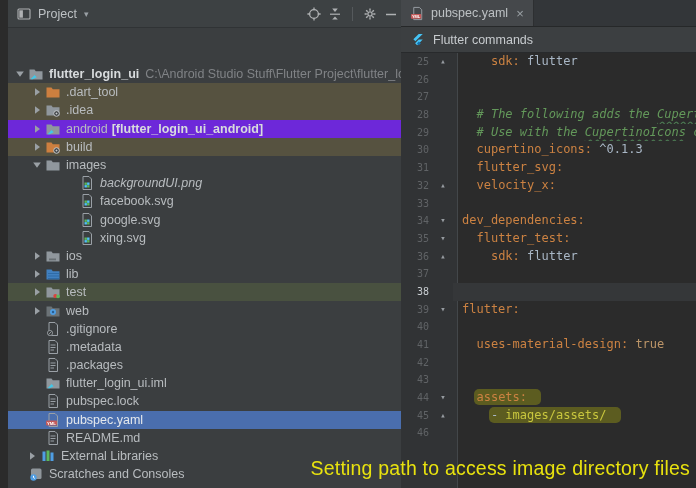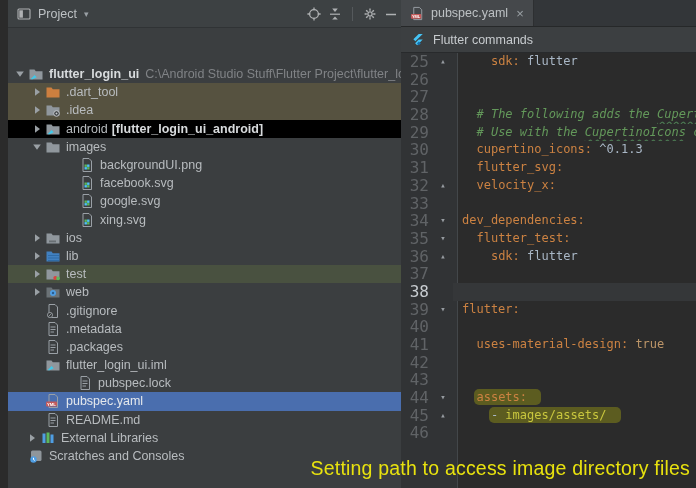--- a/index.html
+++ b/index.html
@@ -23,41 +23,41 @@
   .tree-row{height:18.2px;display:flex;align-items:center;font-size:12.5px;color:#b8bcbf;
             white-space:nowrap;overflow:hidden;}
   .tree-row .tree-arrow{width:16px;height:16px;flex:0 0 16px;}
   .tree-row .tree-arrow svg{width:16px;height:16px;display:block;}
   .tree-row .tree-ico{width:16px;height:16px;flex:0 0 16px;margin-right:5px;}
   .tree-row .tree-ico svg{width:16px;height:16px;display:block;}
   .tree-row .lbl.bold{font-weight:bold;color:#d8dbdd;}
   .tree-row .badge{font-weight:bold;color:#d8dbdd;margin-left:4px;}
   .tree-row .path{color:#808386;margin-left:6px;}
   .bg-excluded{background:#565240;}
-  .bg-hover{background:#000000;}
+  .bg-hover{background:#6d28d9;}
   .bg-test{background:#495140;}
   .bg-selected{background:var(--sel,#4a6eae);color:#e4e8ec;}
 
   
   .editor{position:absolute;left:401px;top:0;width:295px;height:488px;background:#2b2b2b;}
   .tabbar{height:26px;background:#333639;border-bottom:1px solid #262829;display:flex;}
   .tab{display:flex;align-items:center;gap:6px;padding:0 9px;background:#45484b;color:#bdc1c4;
        font-size:12.5px;border-right:1px solid #2d2f31;}
   .tab .ico svg{width:15px;height:15px;display:block;}
   .tab-close{color:#9aa0a5;font-size:13px;margin-left:2px;}
   .banner{height:25px;background:#3c3f41;border-bottom:1px solid #282a2c;display:flex;
           align-items:center;gap:8px;padding:0 10px;color:#c7cbce;font-size:12.5px;}
   .banner .ico svg{width:14px;height:14px;display:block;}
 
   .code{position:relative;height:436px;font-family:"DejaVu Sans Mono",monospace;font-size:12px;}
   .gutter-col{position:absolute;left:0;top:0;bottom:0;width:56px;background:#313335;
               border-right:1px solid #43474a;}
   .code-line{position:relative;display:flex;height:17.7px;line-height:17.7px;}
   .lnum{width:32px;flex:0 0 32px;text-align:right;padding-right:4px;color:#606366;
-        font-size:16px;box-sizing:border-box;}
+        font-size:10px;box-sizing:border-box;}
   .fold{width:20px;flex:0 0 20px;text-align:center;color:#969ba0;font-size:9px;line-height:17.7px;}
   .ltext{flex:1;white-space:pre;padding-left:9px;color:var(--plain,#a9b7c6);overflow:hidden;}
   .code-line.caret .ltext{background:#353739;}
   .code-line.caret .lnum{color:#c8cdd1;}
   .tok-key{color:var(--key,#cc8242);}
   .tok-plain{color:var(--plain,#a9b7c6);}
   .tok-bool{color:var(--bool,#bc9568);}
   .tok-strval{color:var(--strval,#c9c73e);}
   .tok-comment,.tok-comment-wavy{color:var(--comment,#63985a);font-style:italic;}
   .tok-comment-wavy{text-decoration:underline;text-decoration-style:wavy;
@@ -162,34 +162,49 @@
           </span>
           <span class="tree-ico">
             <svg viewBox="0 0 16 16">
               <path d="M1.5 13.5 V3.5 h5 l1.3 1.7 h6.7 v8.3 z" fill="#90979d"></path>
               <polygon points="2.5,13.2 6.6,9.1 8.7,11.2 4.6,13.2" fill="#41c8e8"></polygon>
             </svg>
           </span>
           <span class="lbl">android</span>
           <span class="badge">[flutter_login_ui_android]</span>
         </div>
+        <div class="tree-row bg-excluded" style="padding-left: 21px;">
+          <span class="tree-arrow">
+            <svg viewBox="0 0 16 16">
+              <path d="M6 4.2 L11 8 L6 11.8 z" fill="#9aa0a5"></path>
+            </svg>
+          </span>
+          <span class="tree-ico">
+            <svg viewBox="0 0 16 16">
+              <path d="M1.5 13.5 V3.5 h5 l1.3 1.7 h6.7 v8.3 z" fill="#cd7f3f"></path>
+              <circle cx="11.5" cy="11.5" r="2.8" fill="#3b3e40" stroke="#c7cbce" stroke-width="1"></circle>
+              <circle cx="11.5" cy="11.5" r="1" fill="#c7cbce"></circle>
+            </svg>
+          </span>
+          <span class="lbl">build</span>
+        </div>
         <div class="tree-row" style="padding-left: 21px;">
           <span class="tree-arrow">
             <svg viewBox="0 0 16 16">
               <path d="M4.2 5.5 L11.8 5.5 L8 10.8 z" fill="#9aa0a5"></path>
             </svg>
           </span>
           <span class="tree-ico">
             <svg viewBox="0 0 16 16">
               <path d="M1.5 13.5 V3.5 h5 l1.3 1.7 h6.7 v8.3 z" fill="#90979d"></path>
             </svg>
           </span>
           <span class="lbl">images</span>
         </div>
-        <div class="tree-row" style="padding-left: 55px;">
+        <div class="tree-row" style="padding-left: 55px; font-style: italic;">
           <span class="tree-arrow"></span>
           <span class="tree-ico">
             <svg viewBox="0 0 16 16">
               <path d="M4 1.5 h6 l2.5 2.5 v10.5 h-8.5 z" fill="none" stroke="#9aa0a6" stroke-width="1"></path>
               <rect x="5.5" y="7.5" width="2.4" height="2.4" fill="#5cb85c"></rect>
               <rect x="8.1" y="7.5" width="2.4" height="2.4" fill="#4fc3f7"></rect>
               <rect x="5.5" y="10.1" width="2.4" height="2.4" fill="#4fc3f7"></rect>
               <rect x="8.1" y="10.1" width="2.4" height="2.4" fill="#5cb85c"></rect>
             </svg>
           </span>
@@ -326,21 +341,21 @@
         <div class="tree-row" style="padding-left: 21px;">
           <span class="tree-arrow"></span>
           <span class="tree-ico">
             <svg viewBox="0 0 16 16">
               <path d="M1.5 13.5 V3.5 h5 l1.3 1.7 h6.7 v8.3 z" fill="#90979d"></path>
               <polygon points="2.5,13.2 6.6,9.1 8.7,11.2 4.6,13.2" fill="#41c8e8"></polygon>
             </svg>
           </span>
           <span class="lbl">flutter_login_ui.iml</span>
         </div>
-        <div class="tree-row" style="padding-left: 21px; margin-left: 32px;">
+        <div class="tree-row" style="padding-left: 21px;">
           <span class="tree-arrow"></span>
           <span class="tree-ico">
             <svg viewBox="0 0 16 16">
               <path d="M4 1.5 h6 l2.5 2.5 v10.5 h-8.5 z" fill="none" stroke="#9aa0a6" stroke-width="1"></path>
               <path d="M5.5 6h5M5.5 8.5h5M5.5 11h3.5" stroke="#9aa0a6" stroke-width="1"></path>
             </svg>
           </span>
           <span class="lbl">pubspec.lock</span>
         </div>
         <div class="tree-row bg-selected" style="padding-left: 21px;">

